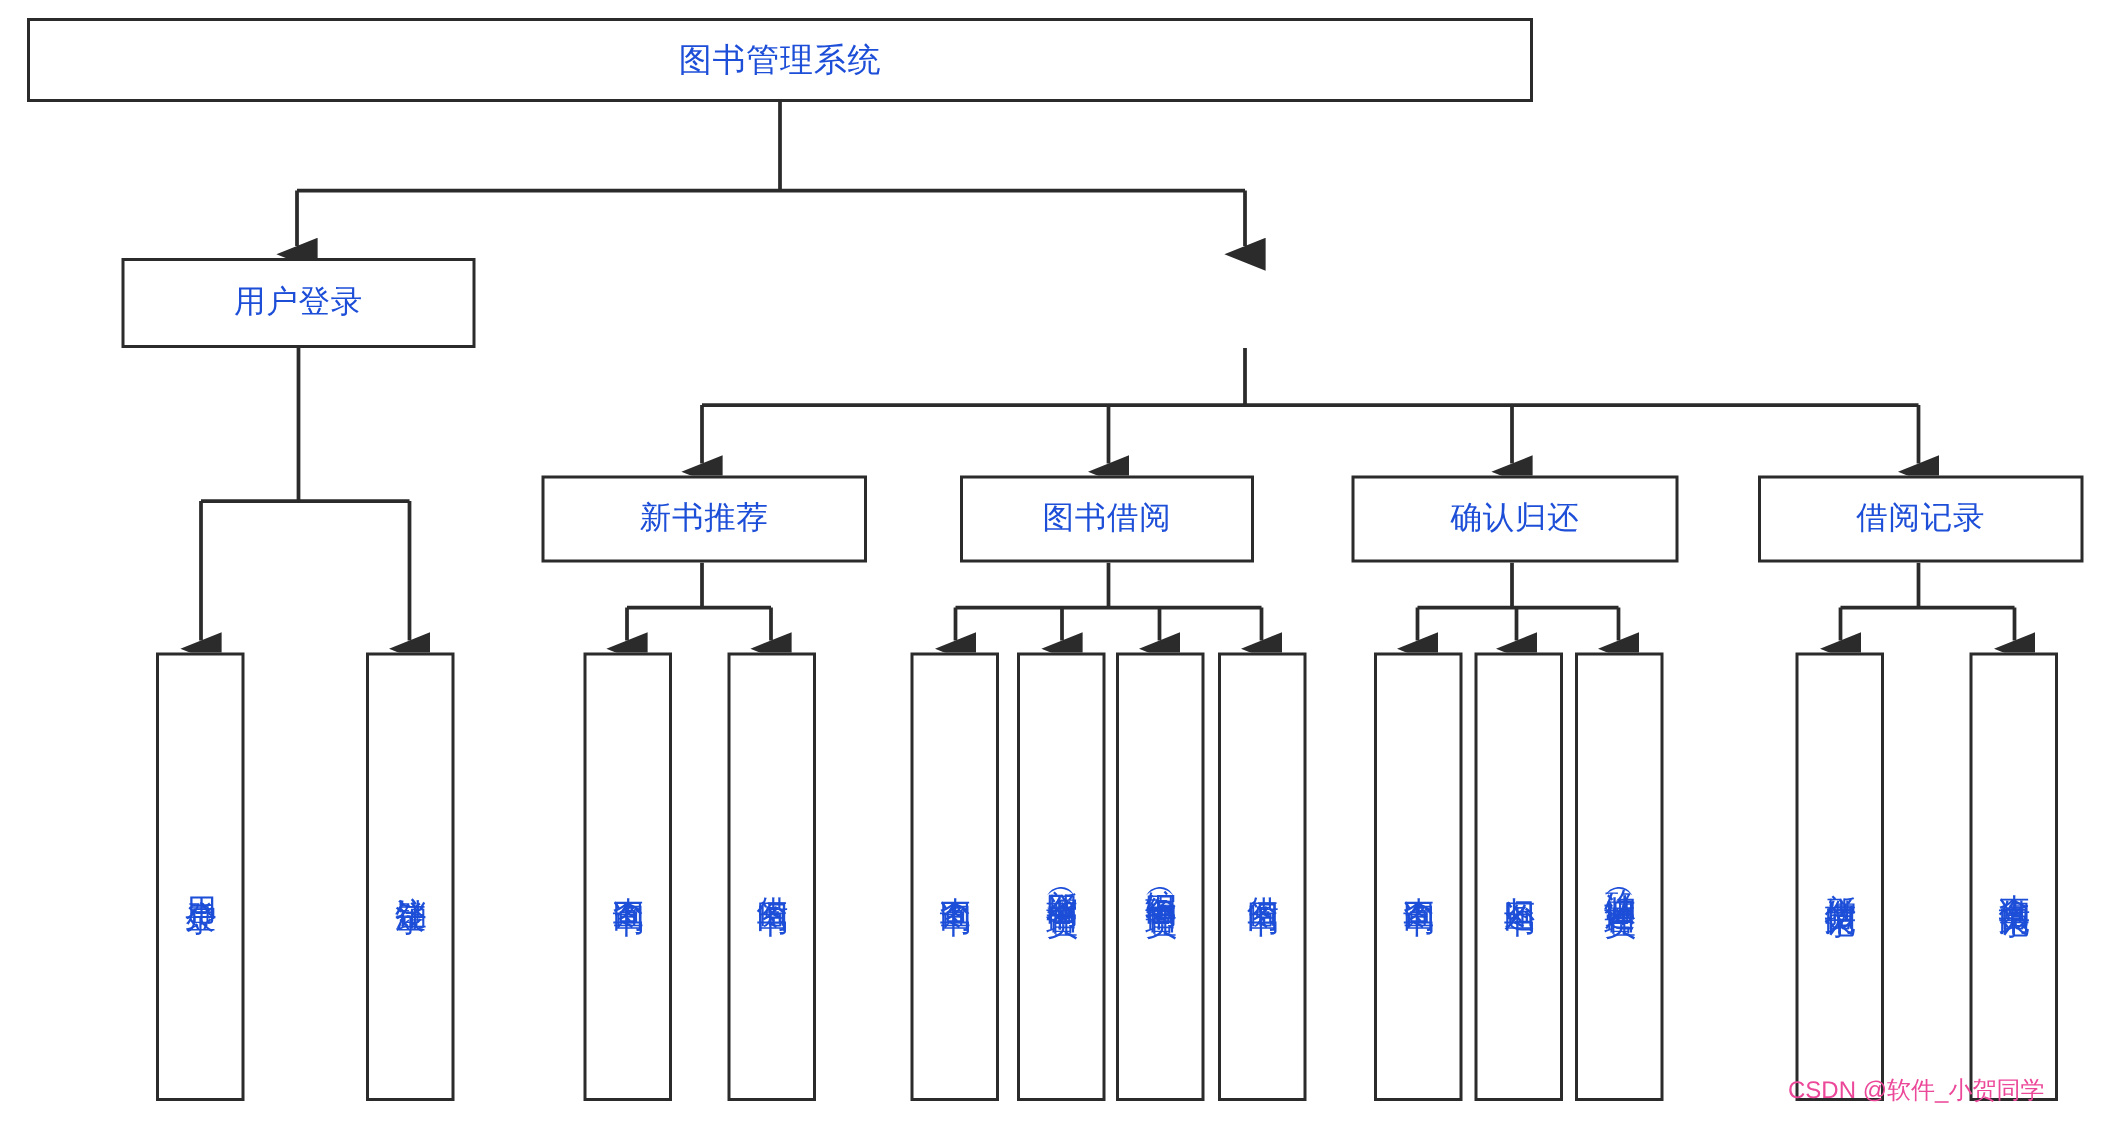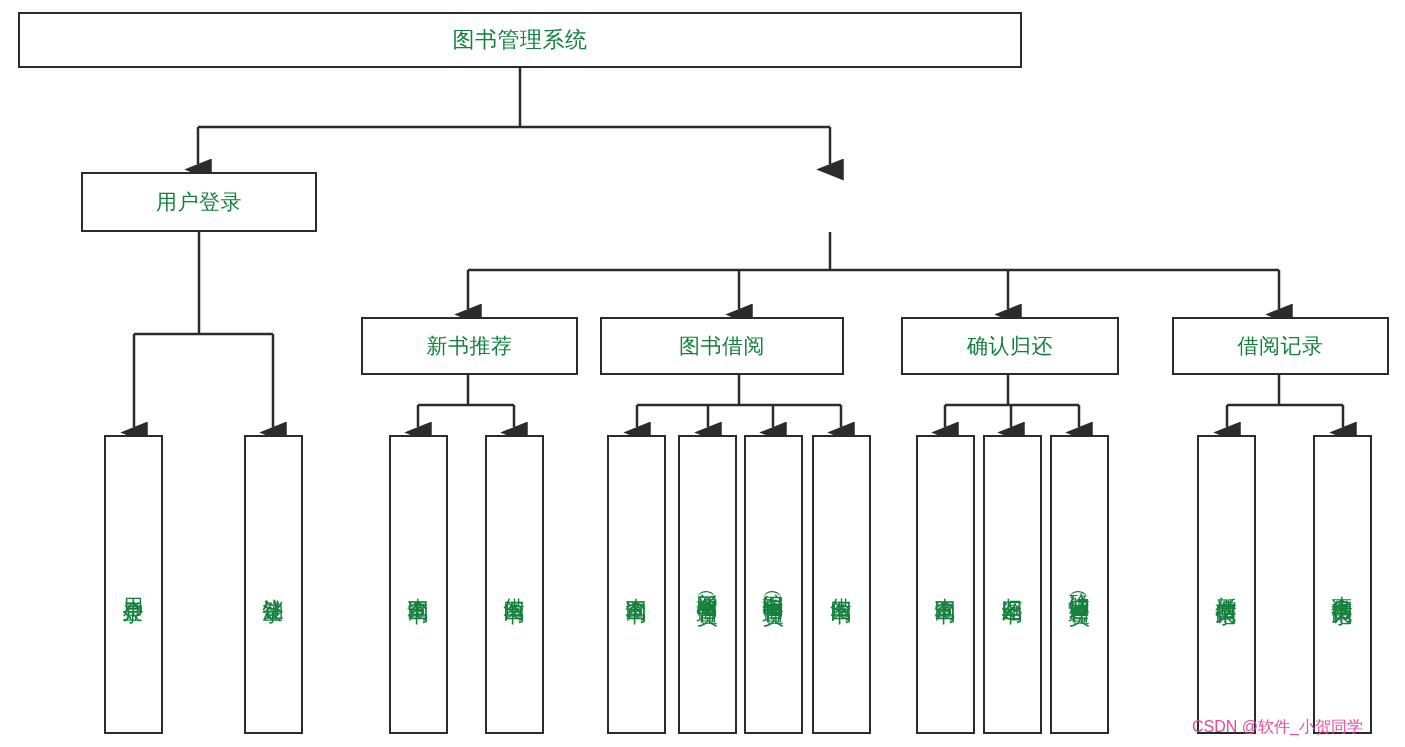--- a/index.html
+++ b/index.html
@@ -33,21 +33,21 @@
     border: 2.5px solid #2b2b2b;
     display: flex;
     align-items: center;
     justify-content: center;
     z-index: 3;
   }
   .node-label {
     font-size: 21px;
     line-height: 1.18;
     letter-spacing: 0.5px;
-    color: #15803d;
+    color: #1d4ed8;
     text-align: center;
     white-space: nowrap;
   }
   .node.vertical .node-label {
     writing-mode: vertical-rl;
     text-orientation: upright;
     letter-spacing: 2px;
     line-height: 1.0;
     white-space: nowrap;
   }
@@ -125,21 +125,21 @@
 
   <div class="node" style="left:81px; top:172px; width:236px; height:60px;">
     <span class="node-label">用户登录</span>
   </div>
 
 
   <div class="node" style="left:361px; top:317px; width:217px; height:58px;">
     <span class="node-label">新书推荐</span>
   </div>
 
-  <div class="node" style="left:600px; top:317px; width:244px; height:58px;">
+  <div class="node" style="left:640px; top:317px; width:196px; height:58px;">
     <span class="node-label">图书借阅</span>
   </div>
 
   <div class="node" style="left:901px; top:317px; width:218px; height:58px;">
     <span class="node-label">确认归还</span>
   </div>
 
   <div class="node" style="left:1172px; top:317px; width:217px; height:58px;">
     <span class="node-label">借阅记录</span>
   </div>

